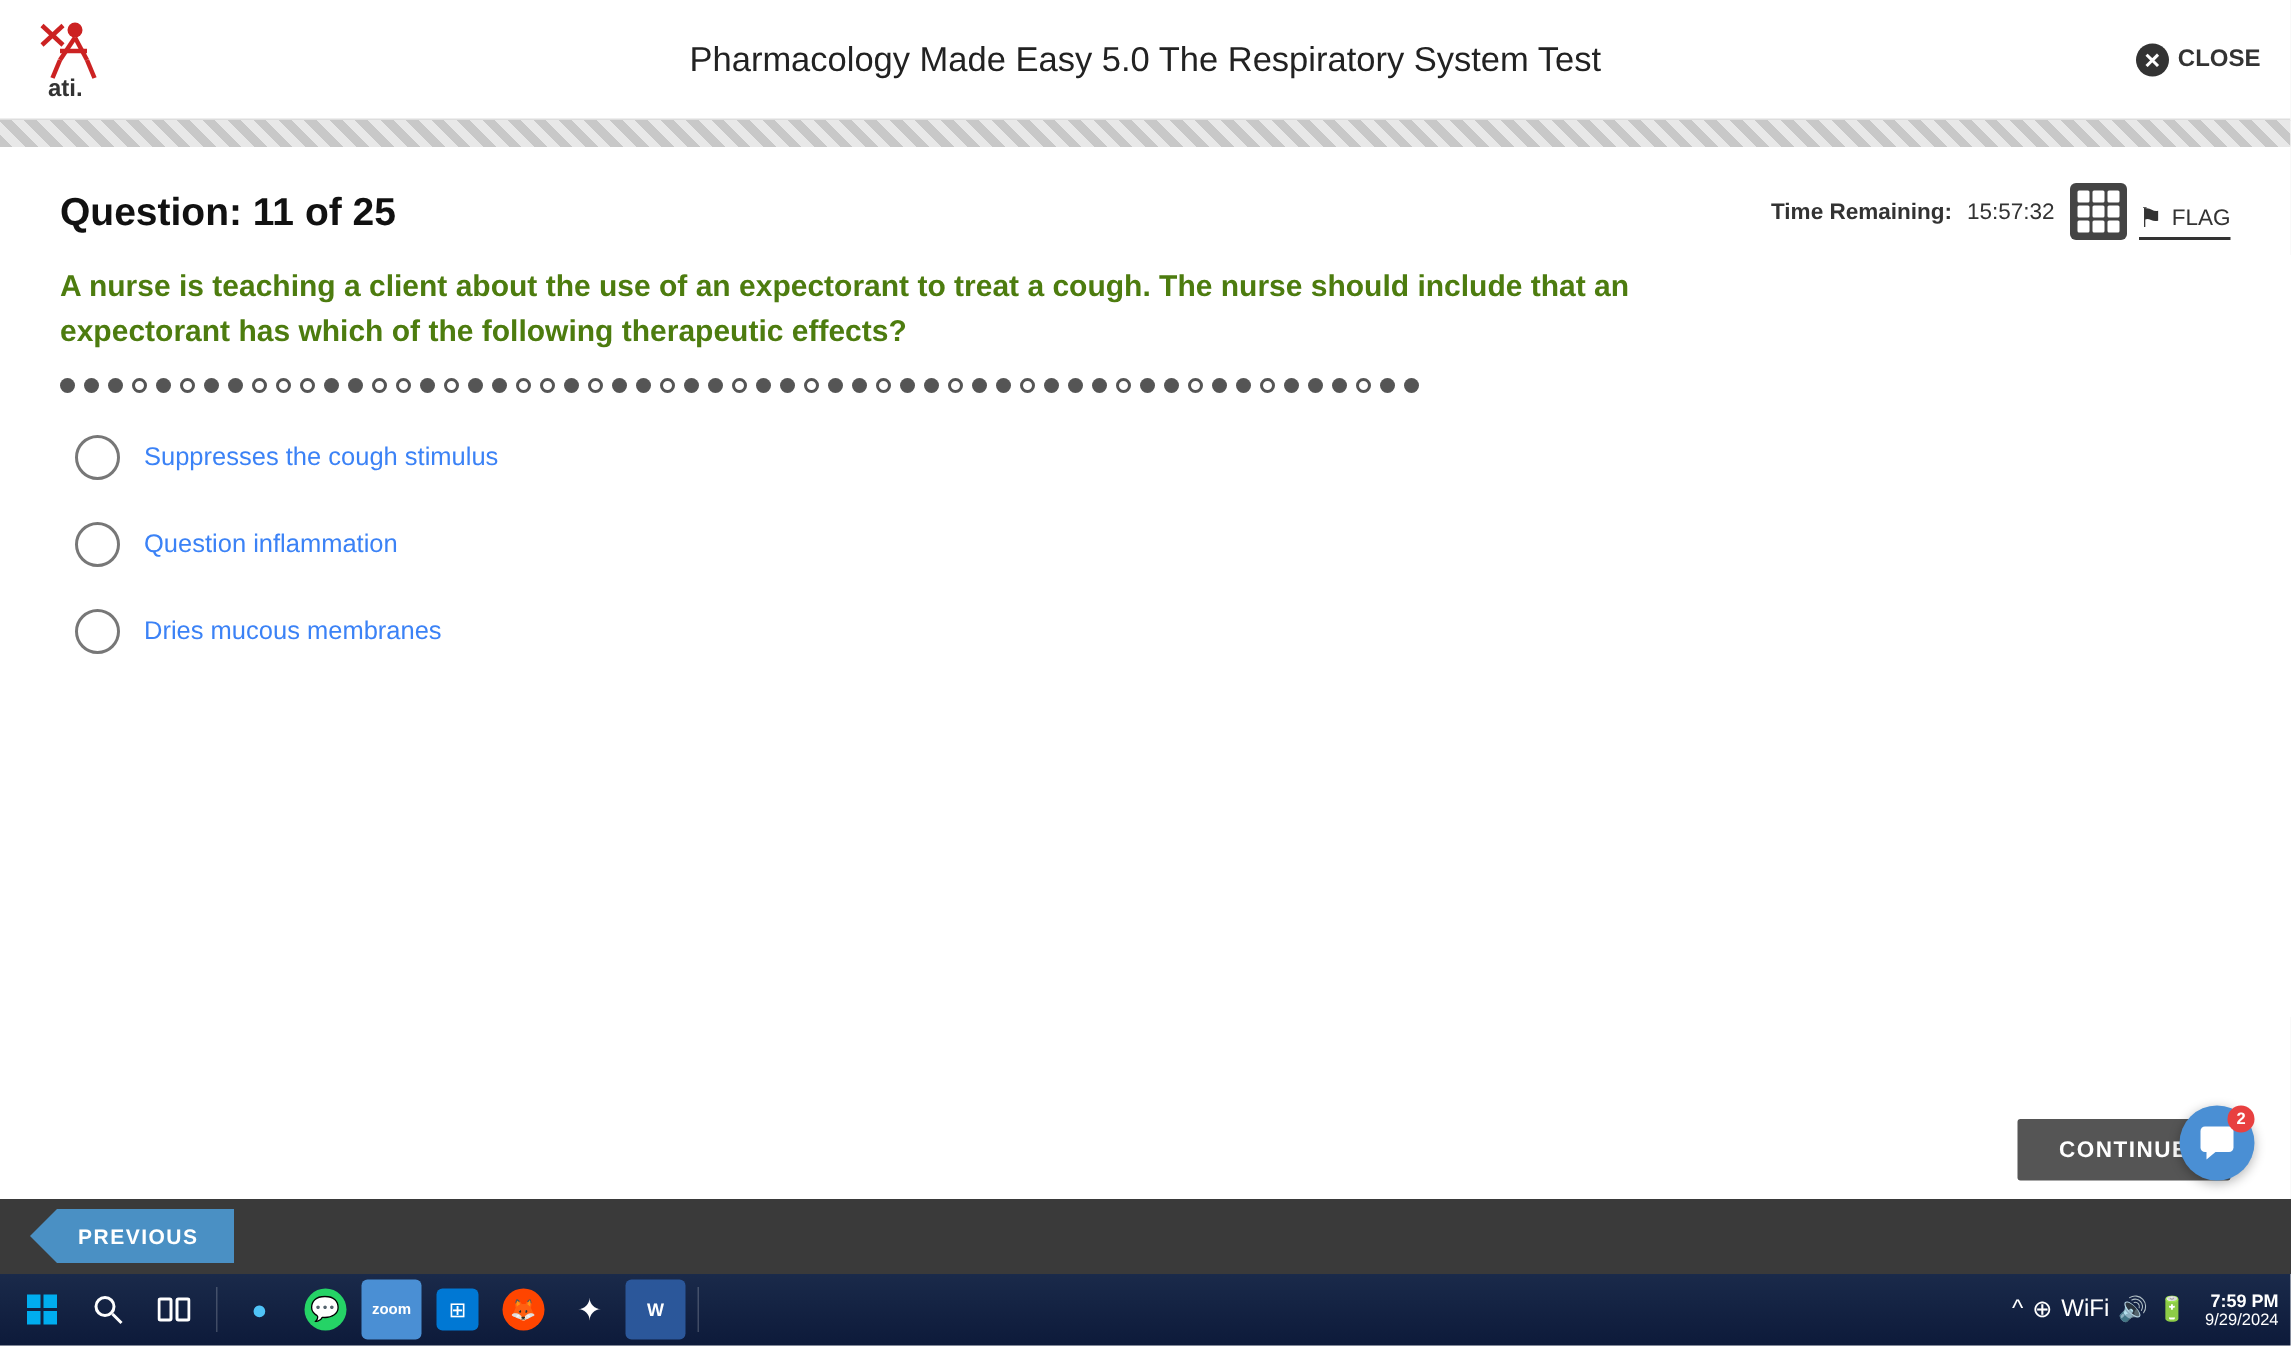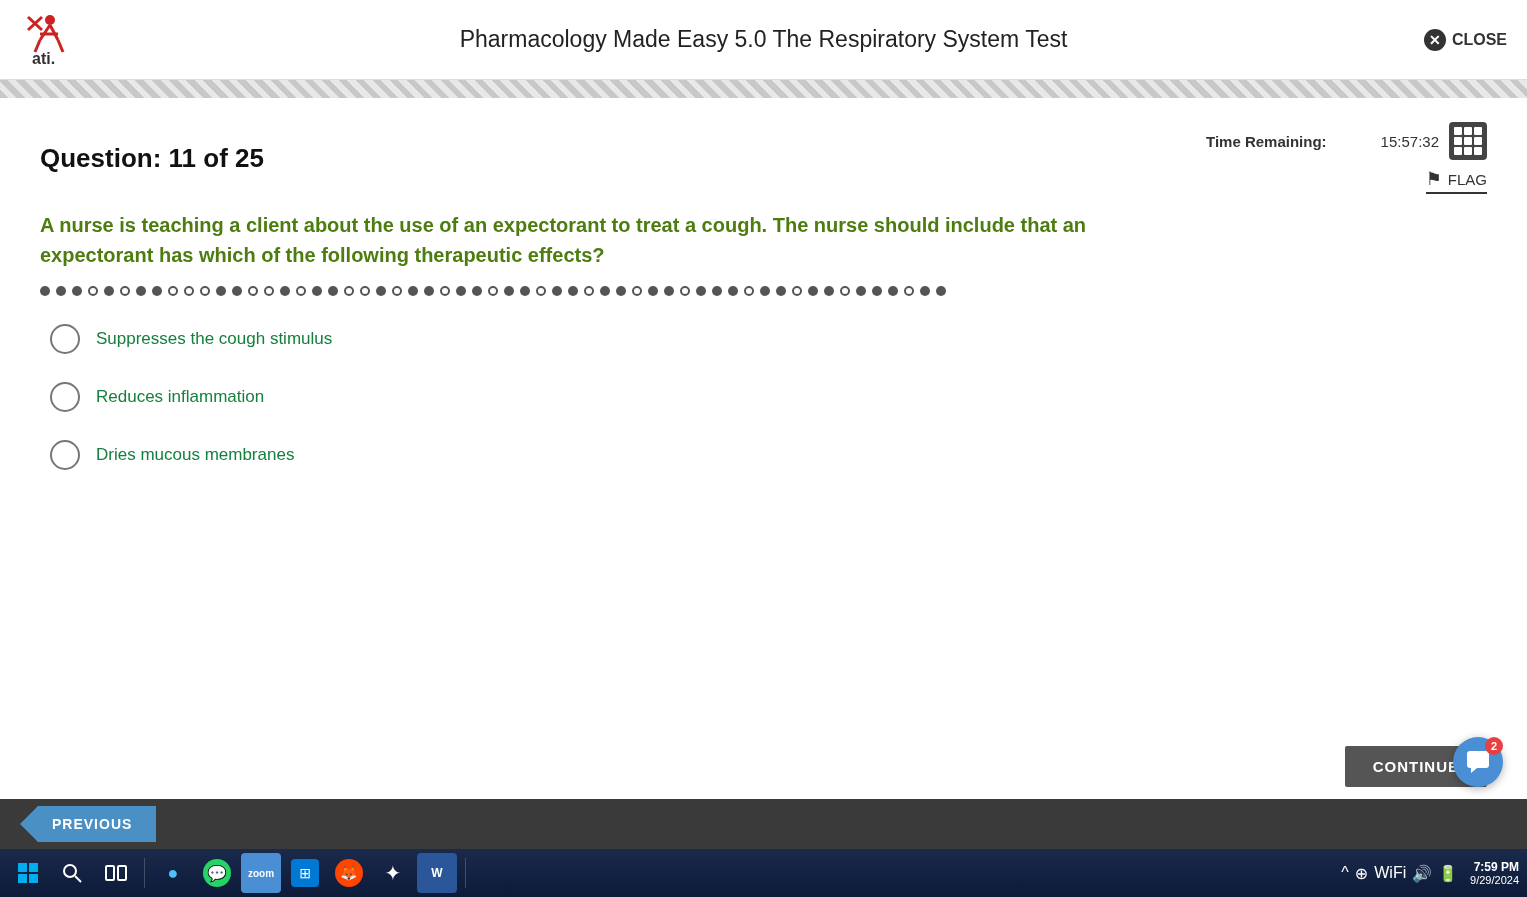--- a/index.html
+++ b/index.html
@@ -85,37 +85,36 @@
       margin-bottom: 16px;
       gap: 16px;
     }
     .question-number {
       font-size: 26px;
       font-weight: bold;
       color: #111;
     }
     .right-controls {
       display: flex;
-      flex-direction: column;
+      flex-direction: row;
       align-items: flex-end;
       gap: 8px;
     }
     .time-remaining {
       display: flex;
       align-items: center;
       gap: 10px;
       font-size: 15px;
       color: #333;
     }
     .time-label {
       font-weight: bold;
     }
     .time-value {
       font-weight: 400;
-      margin-left: 44px;
     }
     .calculator-icon {
       width: 38px;
       height: 38px;
       background: #444;
       border-radius: 4px;
       display: grid;
       grid-template-columns: repeat(3, 1fr);
       gap: 2px;
       padding: 5px;
@@ -192,21 +191,21 @@
     .radio-circle {
       width: 30px;
       height: 30px;
       border-radius: 50%;
       border: 2px solid #777;
       flex-shrink: 0;
       background: #fff;
     }
     .option-text {
       font-size: 17px;
-      color: #15803d;
+      color: #3b82f6;
     }
 
     
     .continue-btn {
       position: absolute;
       bottom: 60px;
       right: 40px;
       background: #555;
       color: #fff;
       border: none;
@@ -409,21 +408,21 @@
     <span class="dot-item dot-filled"></span>
   </div>
 
   <ul class="options-list">
     <li class="option-item">
       <div class="radio-circle"></div>
       <span class="option-text">Suppresses the cough stimulus</span>
     </li>
     <li class="option-item">
       <div class="radio-circle"></div>
-      <span class="option-text">Reduces inflammation</span>
+      <span class="option-text">Question inflammation</span>
     </li>
     <li class="option-item">
       <div class="radio-circle"></div>
       <span class="option-text">Dries mucous membranes</span>
     </li>
   </ul>
 
   <button class="continue-btn">CONTINUE</button>
 
 </div>

